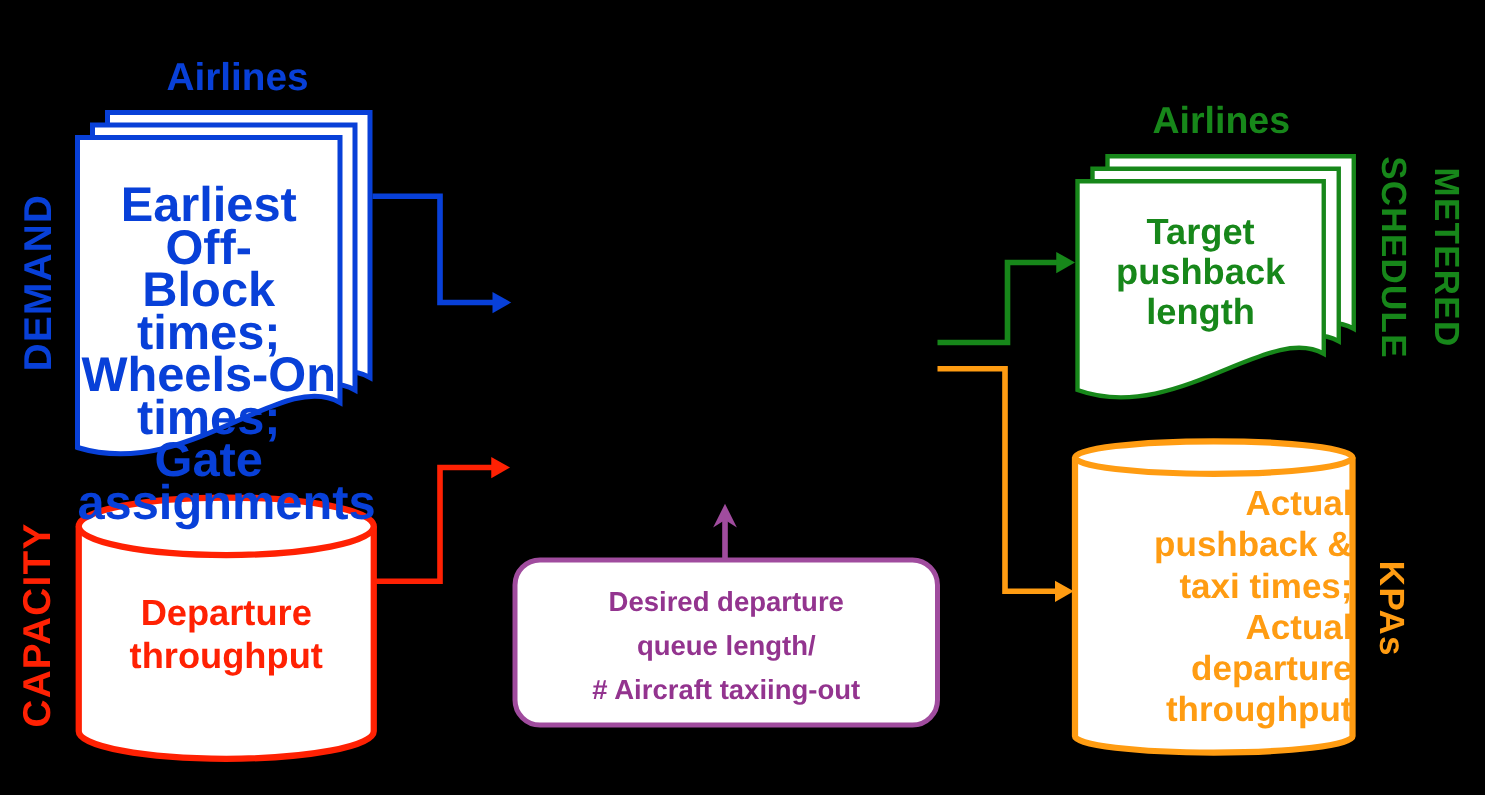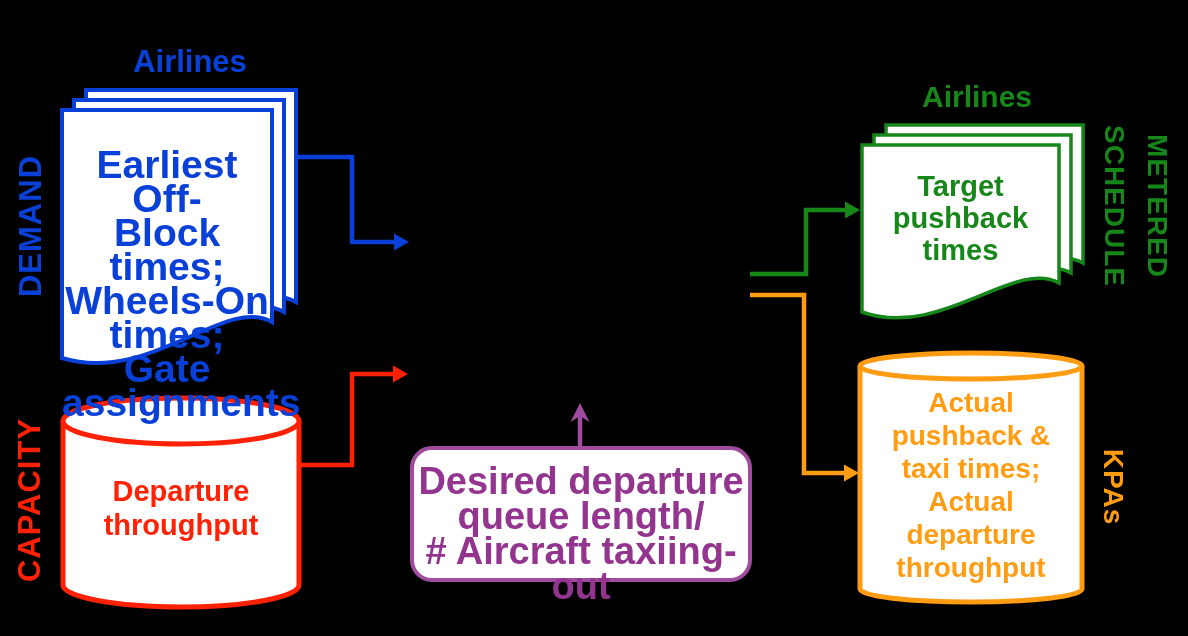--- a/index.html
+++ b/index.html
@@ -107,34 +107,34 @@
 times; Gate
 assignments</div>
 
   <div class="vlabel c-blue rot-ccw" style="left:31px; top:226px; font-size:31px;">DEMAND</div>
 
   <div class="vlabel c-red rot-ccw" style="left:30px; top:500px; font-size:31px;">CAPACITY</div>
 
   <div class="label c-red" style="left:66px; top:474px; width:230px; font-size:29px; line-height:34px;">Departure
 throughput</div>
 
-  <div class="label c-purple" style="left:412px; top:464px; width:338px; font-size:38px; line-height:35px;">Desired departure
+  <div class="label c-purple" style="left:412px; top:464px; width:338px; font-size:22px; line-height:35px;">Desired departure
 queue length/
 # Aircraft taxiing-out</div>
 
   <div class="label c-green" style="left:877px; top:80px; width:200px; font-size:30px;">Airlines</div>
 
   <div class="label c-green" style="left:862px; top:170px; width:197px; font-size:29px; line-height:32px;">Target
 pushback
-times</div>
+length</div>
 
   <div class="vlabel c-green rot-cw" style="left:1136px; top:206px; font-size:28px;">METERED
 SCHEDULE</div>
 
-  <div class="label c-orange" style="left:860px; top:386px; width:222px; font-size:28px; line-height:33px;">Actual
+  <div class="label c-orange" style="left:860px; top:386px; width:222px; font-size:28px; line-height:33px;text-align:right;">Actual
 pushback &amp;
 taxi times;
 Actual
 departure
 throughput</div>
 
   <div class="vlabel c-orange rot-cw" style="left:1113px; top:487px; font-size:28px;">KPAs</div>
 
 </div>
 

